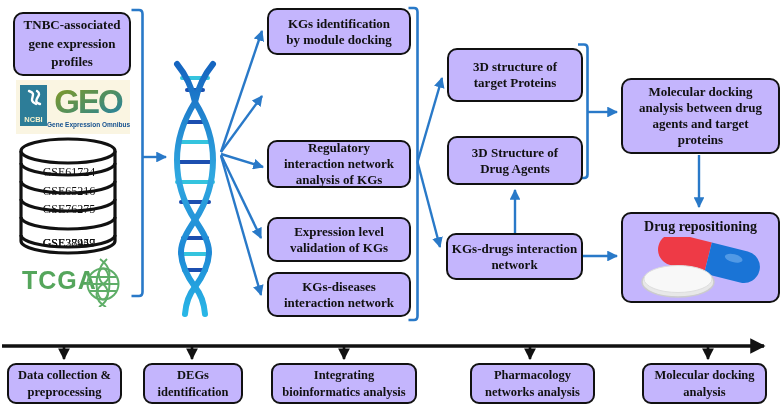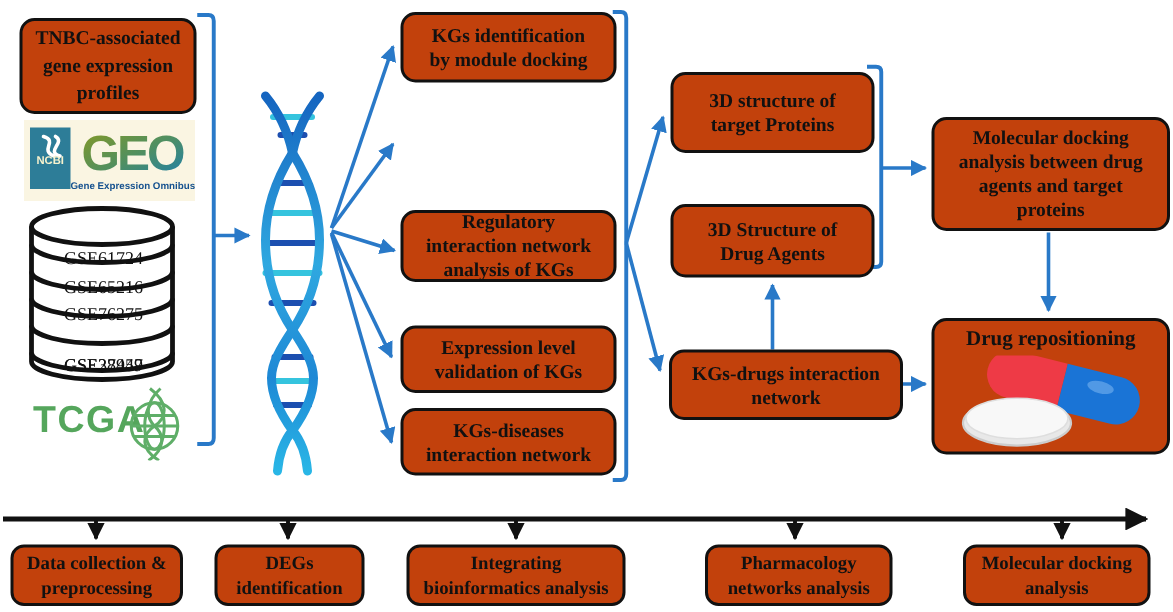--- a/index.html
+++ b/index.html
@@ -1,46 +1,46 @@
 <!DOCTYPE html>
 <html><head>
 <meta charset="utf-8">
 <style>
   html,body{margin:0;padding:0;background:#fff;}
   #canvas{position:relative;width:782px;height:408px;background:#fff;overflow:hidden;
           font-family:"Liberation Serif","DejaVu Serif",serif;color:#111;}
   svg{display:block;}
   .layer{position:absolute;left:0;top:0;}
   .box{position:absolute;box-sizing:border-box;border:2.5px solid #111;border-radius:10px;
-       background:#c2410c;display:flex;align-items:center;justify-content:center;text-align:center;
+       background:#c4b5fd;display:flex;align-items:center;justify-content:center;text-align:center;
        font-weight:bold;line-height:1.22;color:#111;}
   .fs13{font-size:13px;}
   .fs12{font-size:12.5px;line-height:1.3;}
   
   .b-tnbc{left:13px;top:12px;width:118px;height:64px;font-size:13px;padding:2px 7px;line-height:1.45;}
   .geo-wrap{position:absolute;left:16px;top:80px;width:114px;height:54px;background:#faf5e2;}
   .ncbi-sq{position:absolute;left:4px;top:5px;width:27px;height:41px;background:#2d7d98;}
-  .ncbi-label{position:absolute;left:0;bottom:15px;width:100%;text-align:center;
+  .ncbi-label{position:absolute;left:0;bottom:2px;width:100%;text-align:center;
               font-family:"Liberation Sans",sans-serif;font-size:7.5px;font-weight:bold;color:#f7f2cd;}
   .geo-sub{position:absolute;left:31px;top:41px;width:82px;text-align:center;white-space:nowrap;
            font-family:"Liberation Sans",sans-serif;font-size:6.5px;font-weight:bold;color:#15518f;}
   .gse{position:absolute;left:20px;width:98px;height:14px;text-align:center;
        font-size:12px;font-weight:normal;}
   .tcga-text{position:absolute;left:22px;top:266px;font-family:"Liberation Sans",sans-serif;
              font-size:25px;font-weight:bold;color:#55a65c;letter-spacing:1px;}
   
   .b-a0{left:267px;top:8px;width:144px;height:47px;padding:0 11px;}
   .b-a1{left:267px;top:68px;width:144px;height:60px;padding:0 11px;}
   .b-a2{left:267px;top:140px;width:144px;height:48px;padding:0 11px;}
   .b-a3{left:267px;top:217px;width:144px;height:45px;padding:0 11px;}
   .b-a4{left:267px;top:272px;width:144px;height:45px;padding:0 11px;}
   
   .b-prot{left:447px;top:48px;width:136px;height:54px;padding:0 8px;}
   .b-drug{left:447px;top:136px;width:136px;height:49px;padding:0 8px;}
-  .b-kgsd{left:446px;top:233px;width:156px;height:47px;padding:0 0;}
+  .b-kgsd{left:446px;top:233px;width:137px;height:47px;padding:0 0;}
   
   .b-dock{left:621px;top:78px;width:159px;height:76px;padding:0 8px;}
   .b-repo{left:621px;top:212px;width:159px;height:91px;display:block;}
   .repo-title{position:absolute;left:0;top:4px;width:100%;text-align:center;font-size:14px;font-weight:bold;}
   .pills{position:absolute;left:12px;top:23px;}
   
   .tl{top:363px;height:41px;border-radius:9px;padding:0 3px;}
   .b-t0{left:7px;width:115px;}
   .b-t1{left:143px;width:100px;}
   .b-t2{left:271px;width:146px;}

